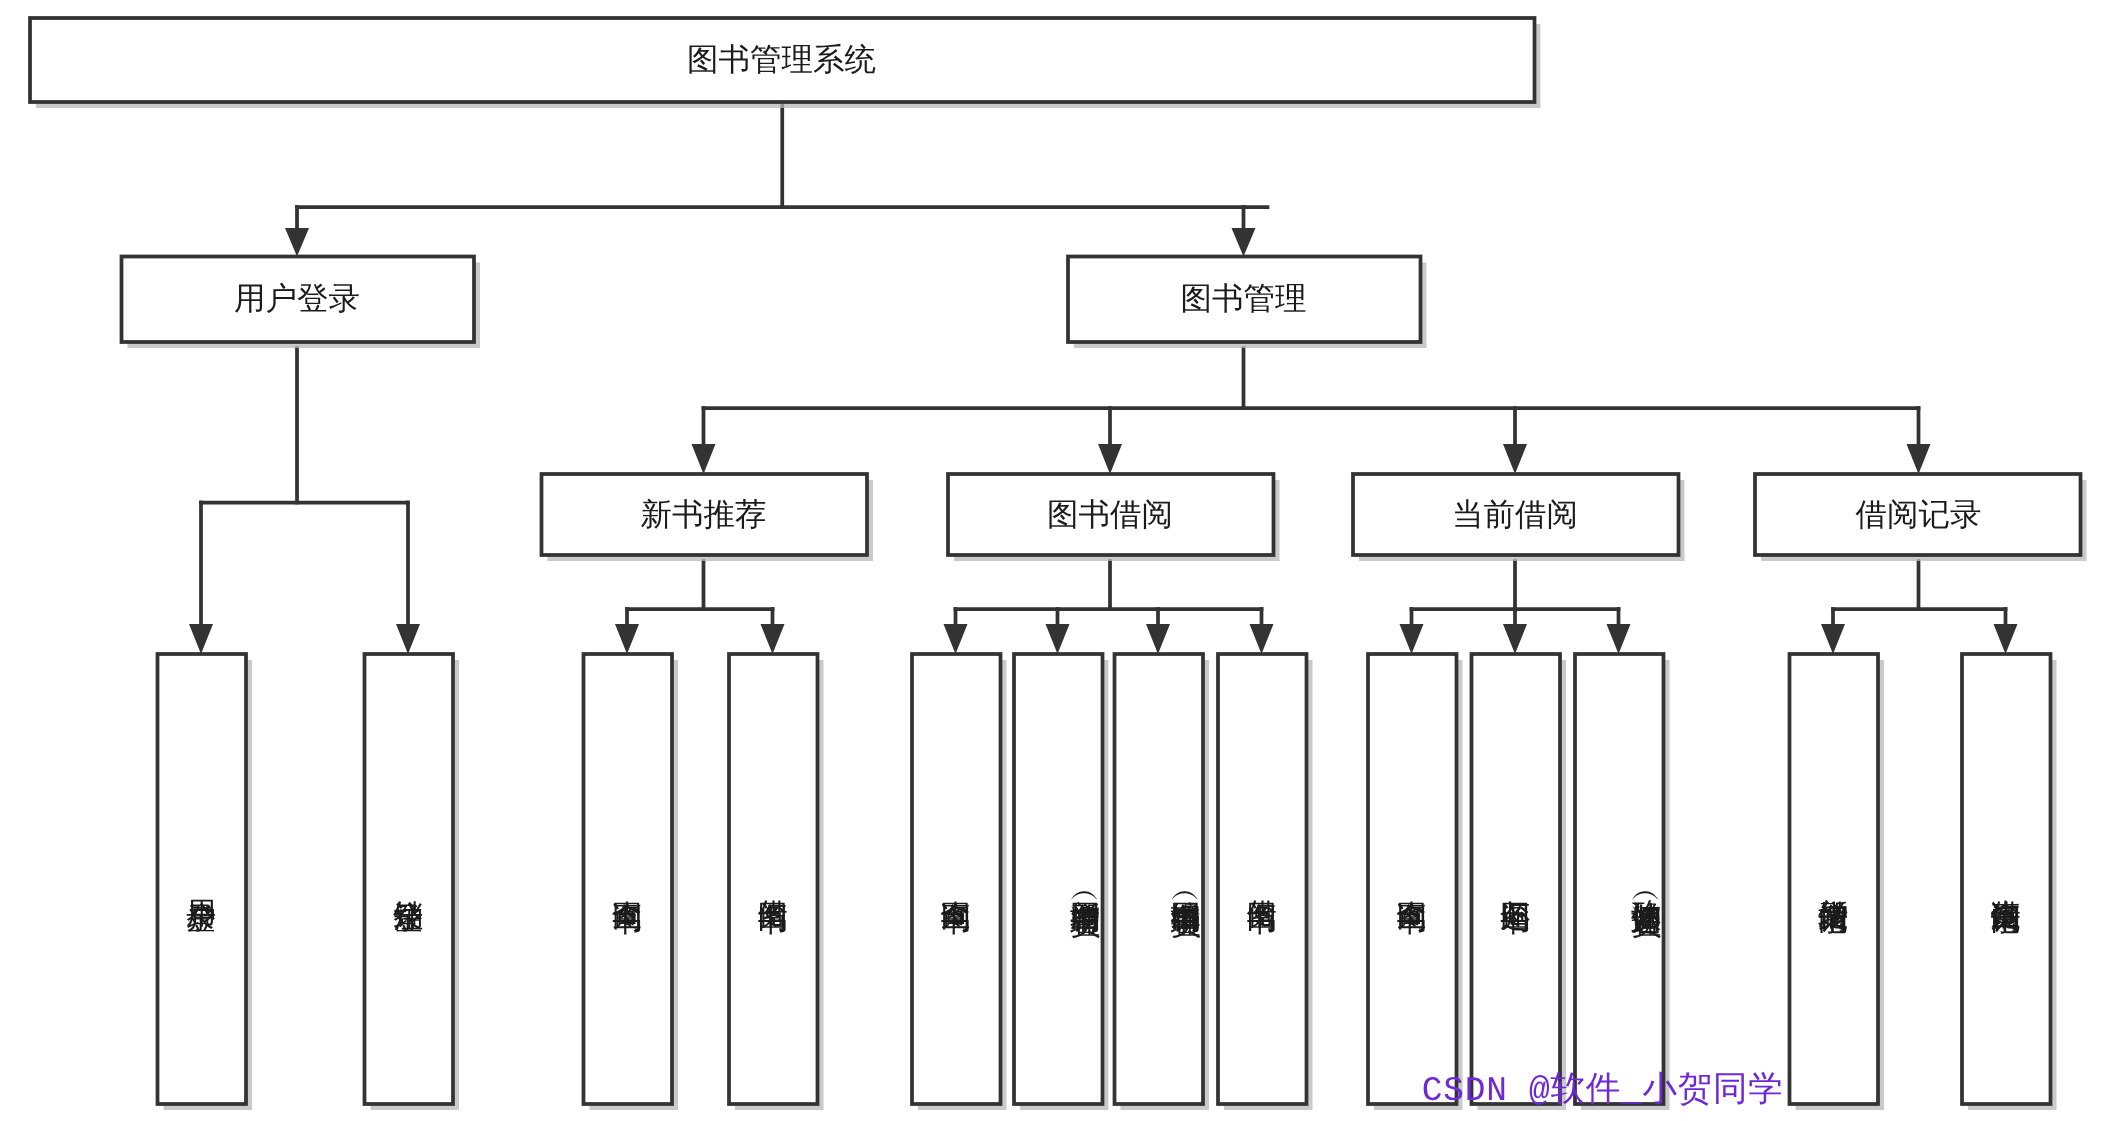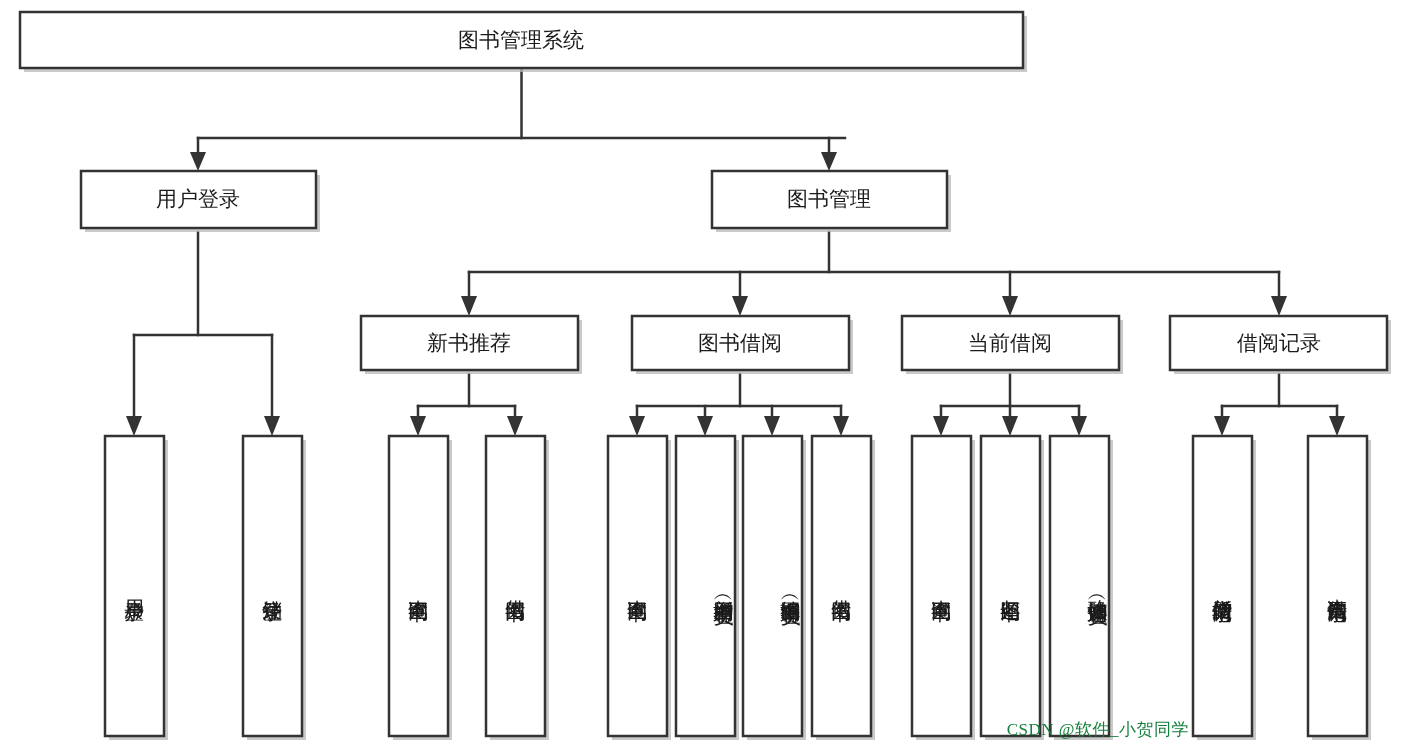--- a/index.html
+++ b/index.html
@@ -60,23 +60,23 @@
     line-height: 1.12;
     color: #1b1b1b;
     letter-spacing: 1px;
     white-space: nowrap;
     pointer-events: none;
   }
   .watermark {
     position: absolute;
     right: 14px;
     bottom: 6px;
-    font-family: Liberation Serif, serif;
-    font-size: 17px;
-    color: #15803d;
+    font-family: Liberation Mono, monospace;
+    font-size: 23px;
+    color: #6d28d9;
     letter-spacing: 0.5px;
     white-space: nowrap;
   }
 </style>
 </head>
 <body>
 
 <div id="chart-root">
 
   <svg width="1405" height="747" viewBox="0 0 1405 747">

